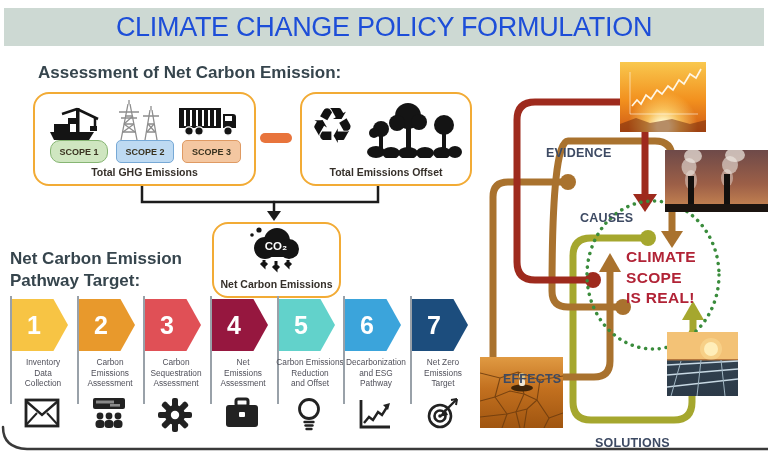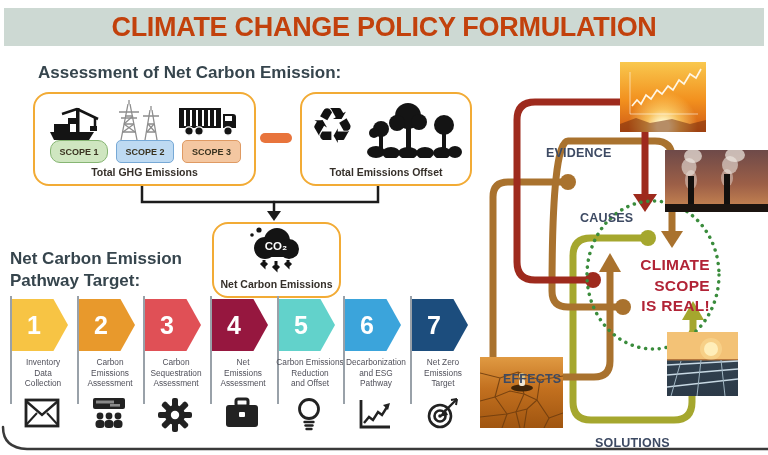--- a/index.html
+++ b/index.html
@@ -4,21 +4,21 @@
 <style>
   html,body{margin:0;padding:0;background:#fff;}
   .canvas{position:relative;width:768px;height:455px;background:#fff;overflow:hidden;
           font-family:"Liberation Sans","DejaVu Sans",sans-serif;}
   .abs{position:absolute;}
   svg{display:block;}
 
   
   .header-strip{left:4px;right:4px;top:8px;height:38px;background:#cdd9d3;
     display:flex;align-items:center;justify-content:center;z-index:3;}
-  .header-title{font-size:27px;font-weight:700;letter-spacing:-.3px;color:#c2410c;}
+  .header-title{font-size:27px;font-weight:400;letter-spacing:-.3px;color:#1d4ed8;}
 
   
   .h1a{left:38px;top:63px;font-size:17px;font-weight:600;color:#36454d;z-index:3;}
   .h1b{left:10px;top:248px;font-size:17px;font-weight:600;color:#36454d;line-height:22px;z-index:3;}
   .obox{background:#fff;border:2.5px solid #f2ab35;border-radius:16px;z-index:3;}
   .box-cap{position:absolute;left:0;right:0;text-align:center;font-size:10.5px;font-weight:800;color:#352f29;}
   .scope{position:absolute;height:21px;border:1.5px solid;border-radius:5px;
          display:flex;align-items:center;justify-content:center;
          font-size:9px;font-weight:800;color:#39321f;z-index:4;}
   .minus{left:260px;top:133px;width:32px;height:10px;background:#e8743c;border-radius:5px;z-index:3;}
@@ -30,22 +30,22 @@
         clip-path:polygon(0 0,74% 0,100% 50%,74% 100%,0 100%);}
   .chev-num{position:absolute;left:0;top:0;width:44px;height:52px;line-height:52px;
         text-align:center;font-size:25px;font-weight:800;color:#fff;}
   .step-label{position:absolute;left:-2px;top:61px;width:70px;text-align:center;
         font-size:8.3px;line-height:1.28;color:#50505a;white-space:pre-line;}
   .step-icon{position:absolute;left:13px;top:100px;}
 
   
   .cyc-label{position:absolute;font-size:12.5px;font-weight:800;color:#3d4a63;
         letter-spacing:.2px;z-index:3;margin-top:36px;}
-  .center-text{left:626px;top:247px;width:84px;text-align:right;font-size:15.5px;
-        font-weight:800;line-height:20.5px;color:#b12336;z-index:3;letter-spacing:.3px;margin-top:8px;}
+  .center-text{left:626px;top:247px;width:84px;text-align:left;font-size:15.5px;
+        font-weight:800;line-height:20.5px;color:#b12336;z-index:3;letter-spacing:.3px;}
   .photo{position:absolute;overflow:hidden;z-index:2;}
   #art{position:absolute;left:0;top:0;z-index:1;}
   .ln{fill:none;stroke-linecap:round;}
 </style>
 </head>
 <body>
 
 <div class="canvas">
 
   <svg id="art" width="768" height="455" viewBox="0 0 768 455">

